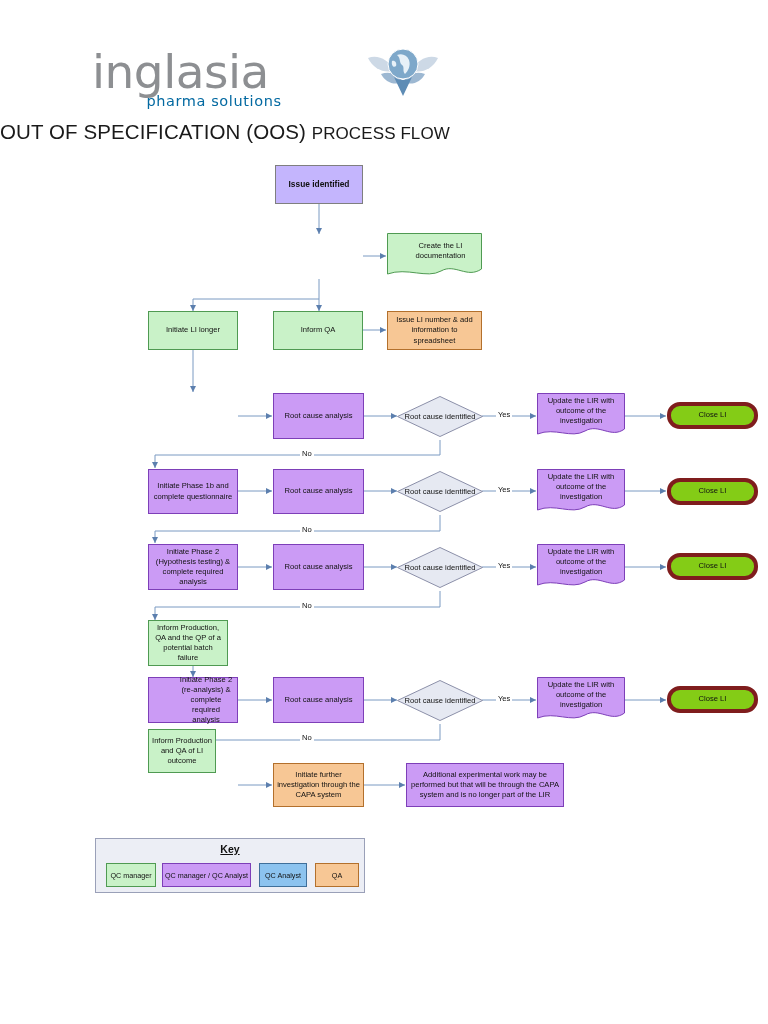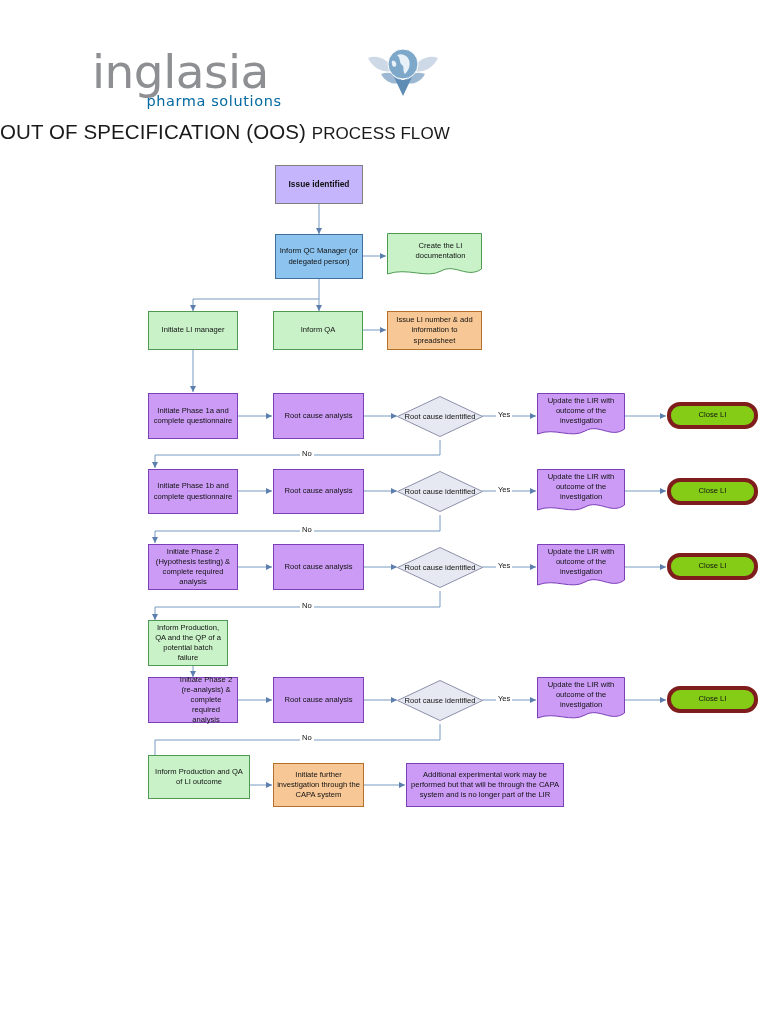--- a/index.html
+++ b/index.html
@@ -164,34 +164,32 @@
       <path d="M624,700 L666,700"></path>
       <path d="M440,724 L440,740 L155,740 L155,762"></path>
 
       <path d="M238,785 L272,785"></path>
       <path d="M364,785 L405,785"></path>
     </g>
   </svg>
 
   <div class="node rect white bold" style="left:275px;top:165px;width:88px;height:39px;">Issue identified</div>
 
-  <div class="node rect blue" style="left:275px;top:234px;width:88px;height:45px;">Inform QC Manager (or delegated person)</div>
 
   <div class="doc" style="left:387px;top:233px;width:95px;height:46px;">
     <svg width="95" height="46" viewBox="0 0 95 46" preserveAspectRatio="none">
       <path d="M0.5,0.5 H94.5 V36 C80,46 68,30 54,38 C40,46 20,34 0.5,41 Z" fill="#c9f2c8" stroke="#4f9a52" stroke-width="1"></path>
     </svg>
     <div class="doc-label" style="height:36px;padding-left:16px;">Create the LI documentation</div>
   </div>
 
-  <div class="node rect green" style="left:148px;top:311px;width:90px;height:39px;">Initiate LI manager</div>
+  <div class="node rect green" style="left:148px;top:311px;width:90px;height:39px;">Initiate LI longer</div>
   <div class="node rect green" style="left:273px;top:311px;width:90px;height:39px;">Inform QA</div>
   <div class="node rect orange" style="left:387px;top:311px;width:95px;height:39px;">Issue LI number &amp; add information to spreadsheet</div>
 
-  <div class="node rect purple" style="left:148px;top:393px;width:90px;height:46px;">Initiate Phase 1a and complete questionnaire</div>
   <div class="node rect purple" style="left:273px;top:393px;width:91px;height:46px;">Root cause analysis</div>
   <div class="diamond" style="left:397px;top:396px;width:86px;height:41px;">
     <svg width="86" height="41" viewBox="0 0 86 41" preserveAspectRatio="none">
       <path d="M43,0.5 L85.5,20.5 L43,40.5 L0.5,20.5 Z" fill="#e6e9f2" stroke="#8b8fa8" stroke-width="1"></path>
     </svg>
     <div class="dm-label">Root cause identified</div>
   </div>
   <div class="edge-label" style="left:496px;top:411px;">Yes</div>
   <div class="doc" style="left:537px;top:393px;width:88px;height:46px;">
     <svg width="88" height="46" viewBox="0 0 88 46" preserveAspectRatio="none">
@@ -251,18 +249,25 @@
   <div class="edge-label" style="left:496px;top:695px;">Yes</div>
   <div class="doc" style="left:537px;top:677px;width:88px;height:46px;">
     <svg width="88" height="46" viewBox="0 0 88 46" preserveAspectRatio="none">
       <path d="M0.5,0.5 H87.5 V36 C74,46 62,30 48,38 C34,46 18,34 0.5,41 Z" fill="#cb9bf5" stroke="#7d3fb8" stroke-width="1"></path>
     </svg>
     <div class="doc-label" style="height:36px;">Update the LIR with outcome of the investigation</div>
   </div>
   <div class="node pill" style="left:667px;top:686px;width:91px;height:27px;">Close LI</div>
   <div class="edge-label" style="left:300px;top:734px;">No</div>
 
-  <div class="node rect green" style="left:148px;top:755px;width:102px;height:44px;">Inform Production and QA of LI outcome</div>
+  <div class="node rect green" style="left:148px;top:729px;width:68px;height:44px;">Inform Production and QA of LI outcome</div>
   <div class="node rect orange" style="left:273px;top:763px;width:91px;height:44px;">Initiate further investigation through the CAPA system</div>
   <div class="node rect purple" style="left:406px;top:763px;width:158px;height:44px;">Additional experimental work may be performed but that will be through the CAPA system and is no longer part of the LIR</div>
 
+  <div class="key-panel">
+    <div class="key-title">Key</div>
+    <div class="key-item" style="left:10px;top:24px;width:50px;height:24px;background:#c9f2c8;border-color:#4f9a52;">QC manager</div>
+    <div class="key-item" style="left:66px;top:24px;width:89px;height:24px;background:#cb9bf5;border-color:#7d3fb8;">QC manager / QC Analyst</div>
+    <div class="key-item" style="left:163px;top:24px;width:48px;height:24px;background:#8cc3ef;border-color:#3f6f9a;">QC Analyst</div>
+    <div class="key-item" style="left:219px;top:24px;width:44px;height:24px;background:#f7c795;border-color:#b3702c;">QA</div>
+  </div>
 
 </div>
 
 </body></html>

